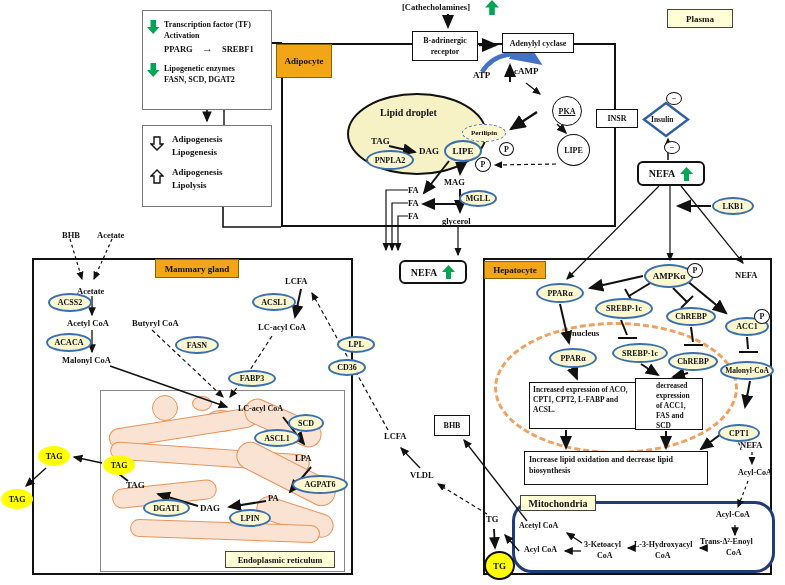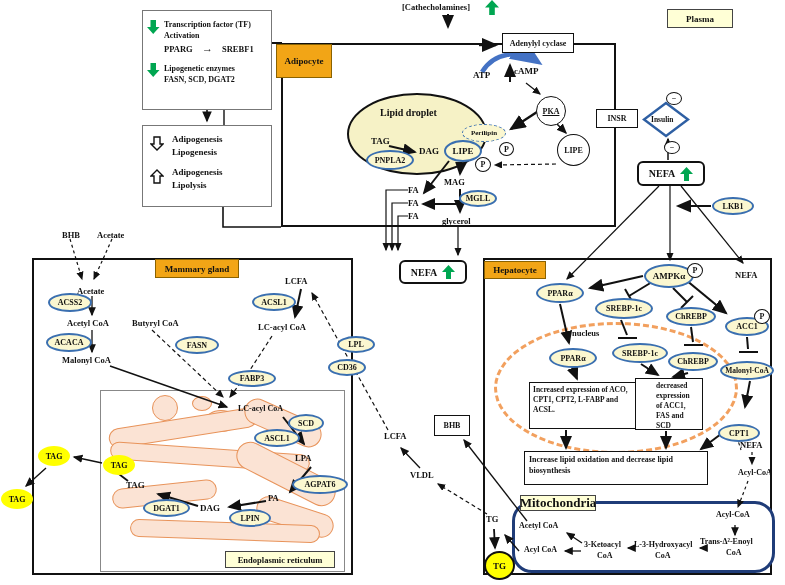--- a/index.html
+++ b/index.html
@@ -177,31 +177,35 @@
   <svg class="abs z5" style="left:150px;top:169px;" width="14" height="15">
       <polygon points="7,1 13,7 10,7 10,14 4,14 4,7 1,7" fill="#fff" stroke="#111" stroke-width="1.4"></polygon>
     </svg>
   <div class="abs t t9 z5" style="left:172px;top:167px;">Adipogenesis</div>
   <div class="abs t t9 z5" style="left:172px;top:180px;">Lipolysis</div>
 
   <div class="abs lab orange z4" style="left:276px;top:44px;width:56px;height:34px;">Adipocyte</div>
   <div class="abs lab orange z4" style="left:155px;top:259px;width:84px;height:19px;">Mammary gland</div>
   <div class="abs lab orange z4" style="left:484px;top:261px;width:62px;height:18px;">Hepatocyte</div>
   <div class="abs lab yellow z4" style="left:667px;top:9px;width:66px;height:19px;">Plasma</div>
-  <div class="abs lab yellow z4" style="left:520px;top:495px;width:76px;height:16px;font-size:13px;">Mitochondria</div>
+  <div class="abs lab yellow z4" style="left:520px;top:495px;width:76px;height:16px;font-size:10px;">Mitochondria</div>
   <div class="abs lab yellow z4" style="left:225px;top:551px;width:110px;height:17px;font-size:8.5px;">Endoplasmic reticulum</div>
 
   <div class="abs t z4" style="left:402px;top:2px;">[Cathecholamines]</div>
   <svg class="abs z4" style="left:485px;top:0px;" width="14" height="15">
       <polygon points="7,0 14,7.5 9.8,7.5 9.8,15 4.2,15 4.2,7.5 0,7.5" fill="#00A651"></polygon>
     </svg>
+  <div class="abs bx z4" style="left:412px;top:31px;width:66px;height:30px;flex-direction:column;line-height:11px;">
+    <span>B-adrinergic</span>
+    <span>receptor</span>
+  </div>
   <div class="abs bx z4" style="left:502px;top:33px;width:72px;height:20px;">Adenylyl cyclase</div>
   <div class="abs t t9 z4" style="left:473px;top:70px;">ATP</div>
   <div class="abs t t9 z4" style="left:514px;top:66px;">cAMP</div>
-  <div class="abs cr z4" style="left:536px;top:96px;width:30px;height:30px;text-decoration:underline;">PKA</div>
+  <div class="abs cr z4" style="left:552px;top:96px;width:30px;height:30px;text-decoration:underline;">PKA</div>
   <div class="abs cr z4" style="left:557px;top:134px;width:33px;height:32px;">LIPE</div>
   <div class="abs bx z4" style="left:596px;top:109px;width:42px;height:19px;">INSR</div>
   <svg class="abs z4" style="left:642px;top:101px;" width="48" height="37">
       <polygon points="24,2 46,18.5 24,35 2,18.5" fill="#fff" stroke="#2E5FA3" stroke-width="2.4"></polygon>
     </svg>
   <div class="abs t t7 z5" style="left:651px;top:115px;">Insulin</div>
   <div class="abs cr z5" style="left:666px;top:92px;width:16px;height:13px;">−</div>
   <div class="abs cr z5" style="left:664px;top:141px;width:16px;height:13px;">−</div>
 
   <div class="abs t t10 z4" style="left:380px;top:107px;">Lipid droplet</div>

